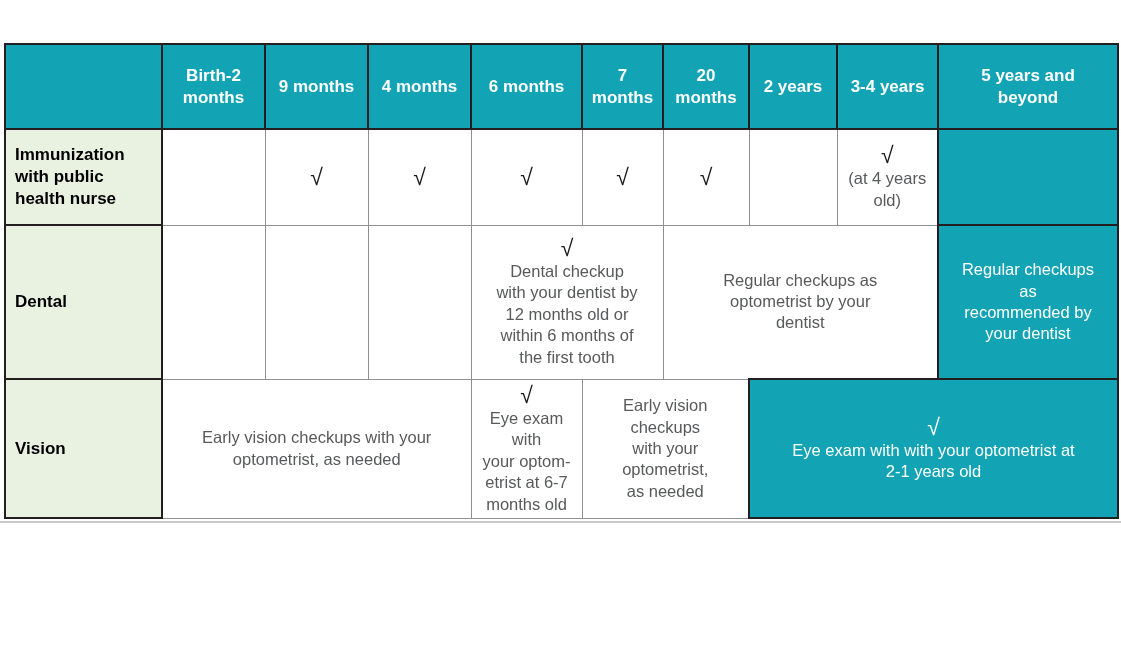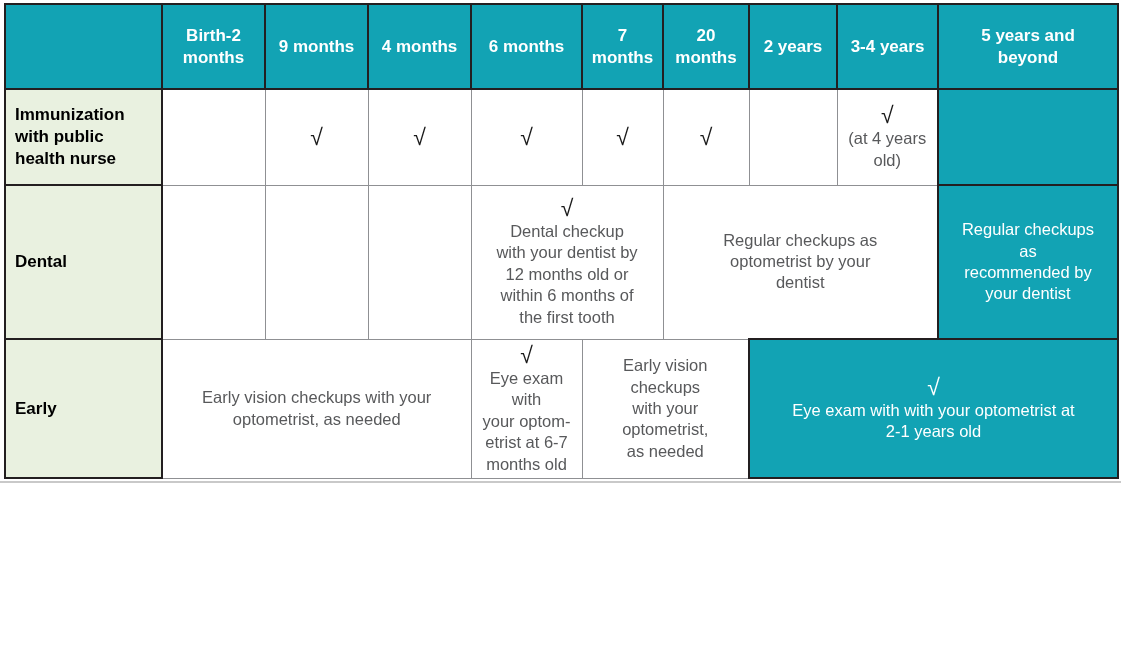--- a/index.html
+++ b/index.html
@@ -1,17 +1,17 @@
 <!DOCTYPE html>
 <html><head>
 <meta charset="utf-8">
 <style>
   html, body { margin: 0; padding: 0; background: #ffffff; }
   body { font-family: "Liberation Sans", sans-serif; width: 1121px; height: 666px; }
-  .wrap { padding: 3px 18px 0 4px; }
+  .wrap { padding: 3px 18px 0 4px; margin-top: 40px; }
 
   table.schedule {
     border-collapse: collapse;
     table-layout: fixed;
     width: 1113px;
   }
 
   
   th {
     background: #12a3b4;
@@ -195,21 +195,21 @@
         <td class="teal">
             <span class="note">Regular checkups
 as
 recommended by
 your dentist</span>
           </td>
       </tr>
 
       <tr style="height:138px">
         <td class="label">
-            <span class="label-text">Early</span>
+            <span class="label-text">Vision</span>
           </td>
         <td class="white" colspan="3">
             <span class="note">Early vision checkups with your
 optometrist, as needed</span>
           </td>
         <td class="white">
           <span class="check">√</span>
           <span class="note">Eye exam with
 your optom-
 etrist at 6-7

